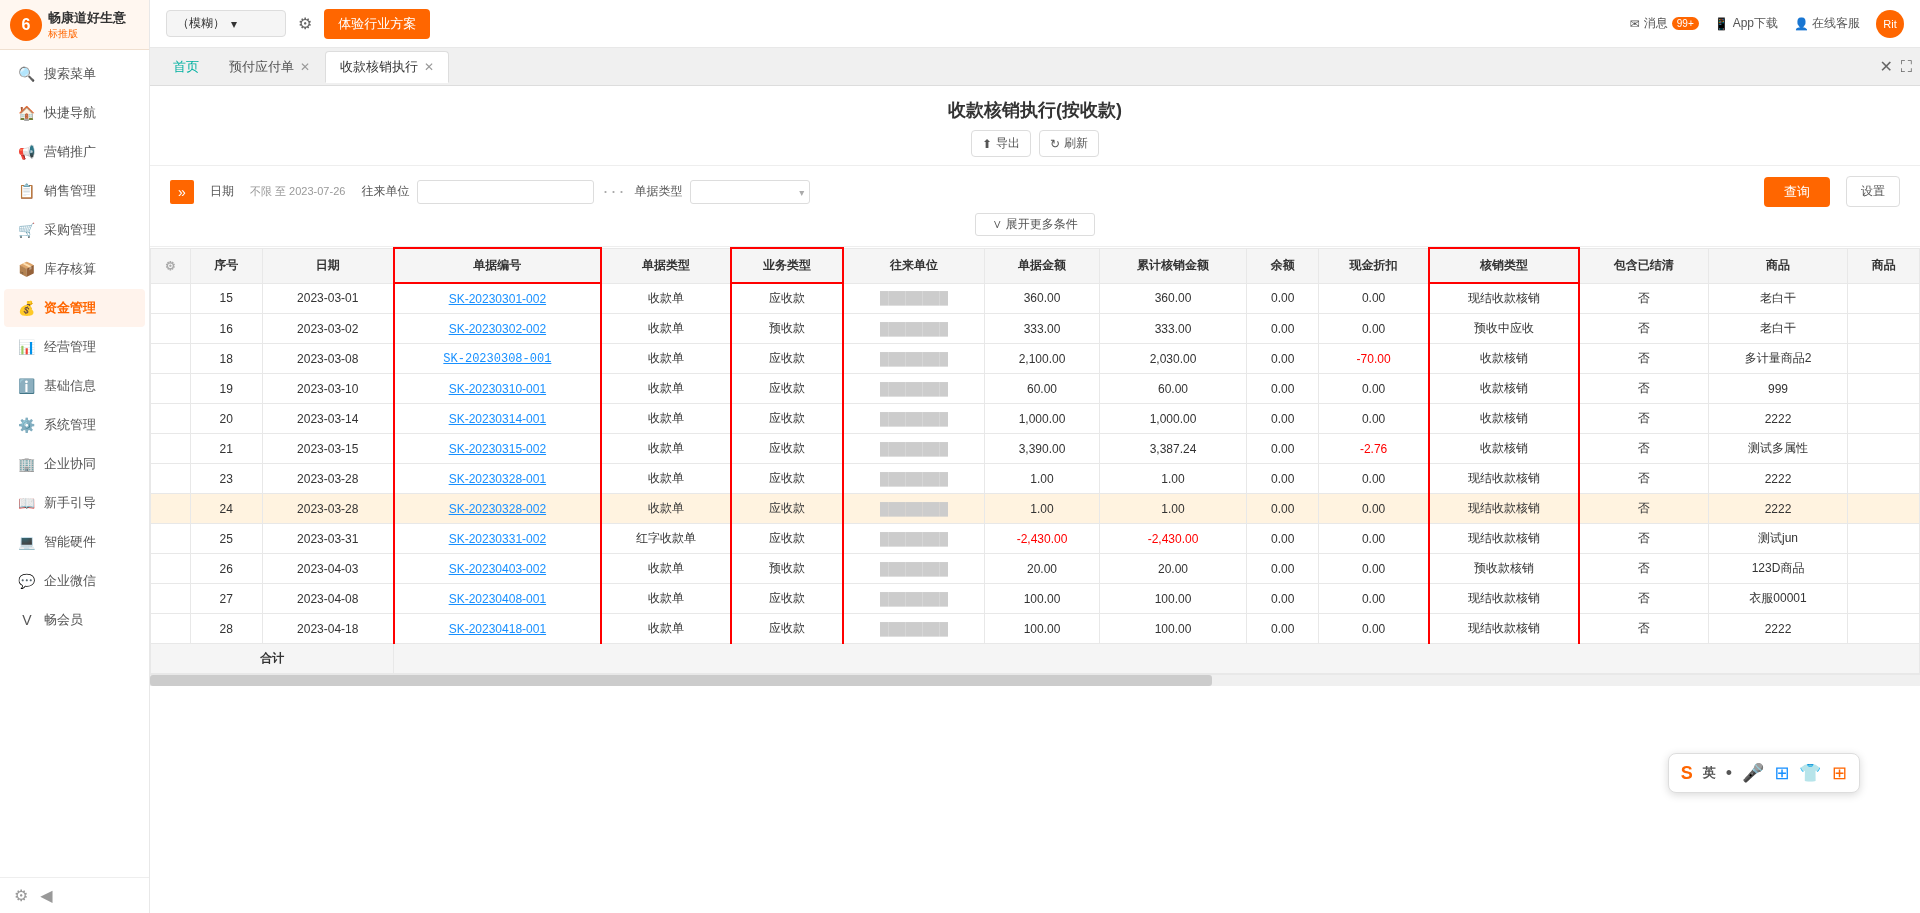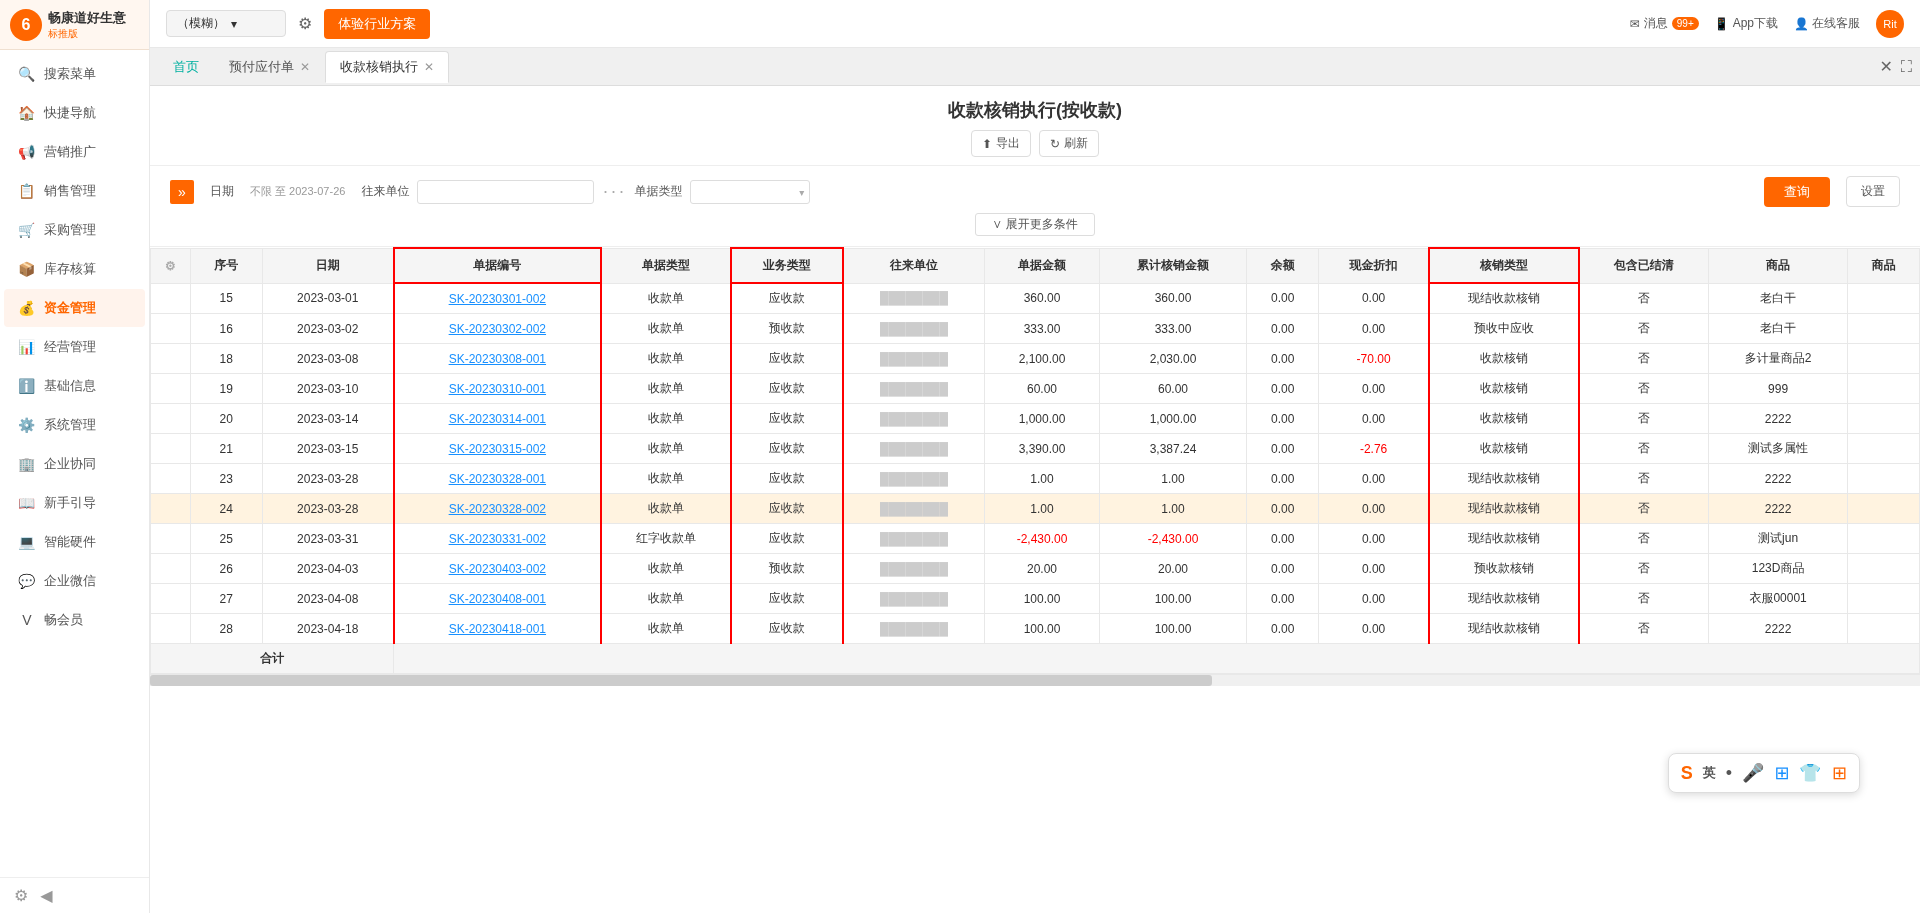--- a/index.html
+++ b/index.html
@@ -454,21 +454,21 @@
             <td>0.00</td>
             <td style="border-left: 2px solid rgb(255, 0, 0); border-right: 2px solid rgb(255, 0, 0);">预收中应收</td>
             <td>否</td>
             <td>老白干</td>
             <td></td>
           </tr>
           <tr>
             <td></td>
             <td>18</td>
             <td>2023-03-08</td>
-            <td style="border-left: 2px solid rgb(255, 0, 0); border-right: 2px solid rgb(255, 0, 0);"><a class="link">SK-20230308-001</a></td>
+            <td style="border-left: 2px solid rgb(255, 0, 0); border-right: 2px solid rgb(255, 0, 0); font-family: Liberation Mono, monospace;"><a class="link">SK-20230308-001</a></td>
             <td>收款单</td>
             <td style="border-left: 2px solid rgb(255, 0, 0); border-right: 2px solid rgb(255, 0, 0);">应收款</td>
             <td style="color: rgb(204, 204, 204);">████████</td>
             <td>2,100.00</td>
             <td>2,030.00</td>
             <td>0.00</td>
             <td class="negative">-70.00</td>
             <td style="border-left: 2px solid rgb(255, 0, 0); border-right: 2px solid rgb(255, 0, 0);">收款核销</td>
             <td>否</td>
             <td>多计量商品2</td>

